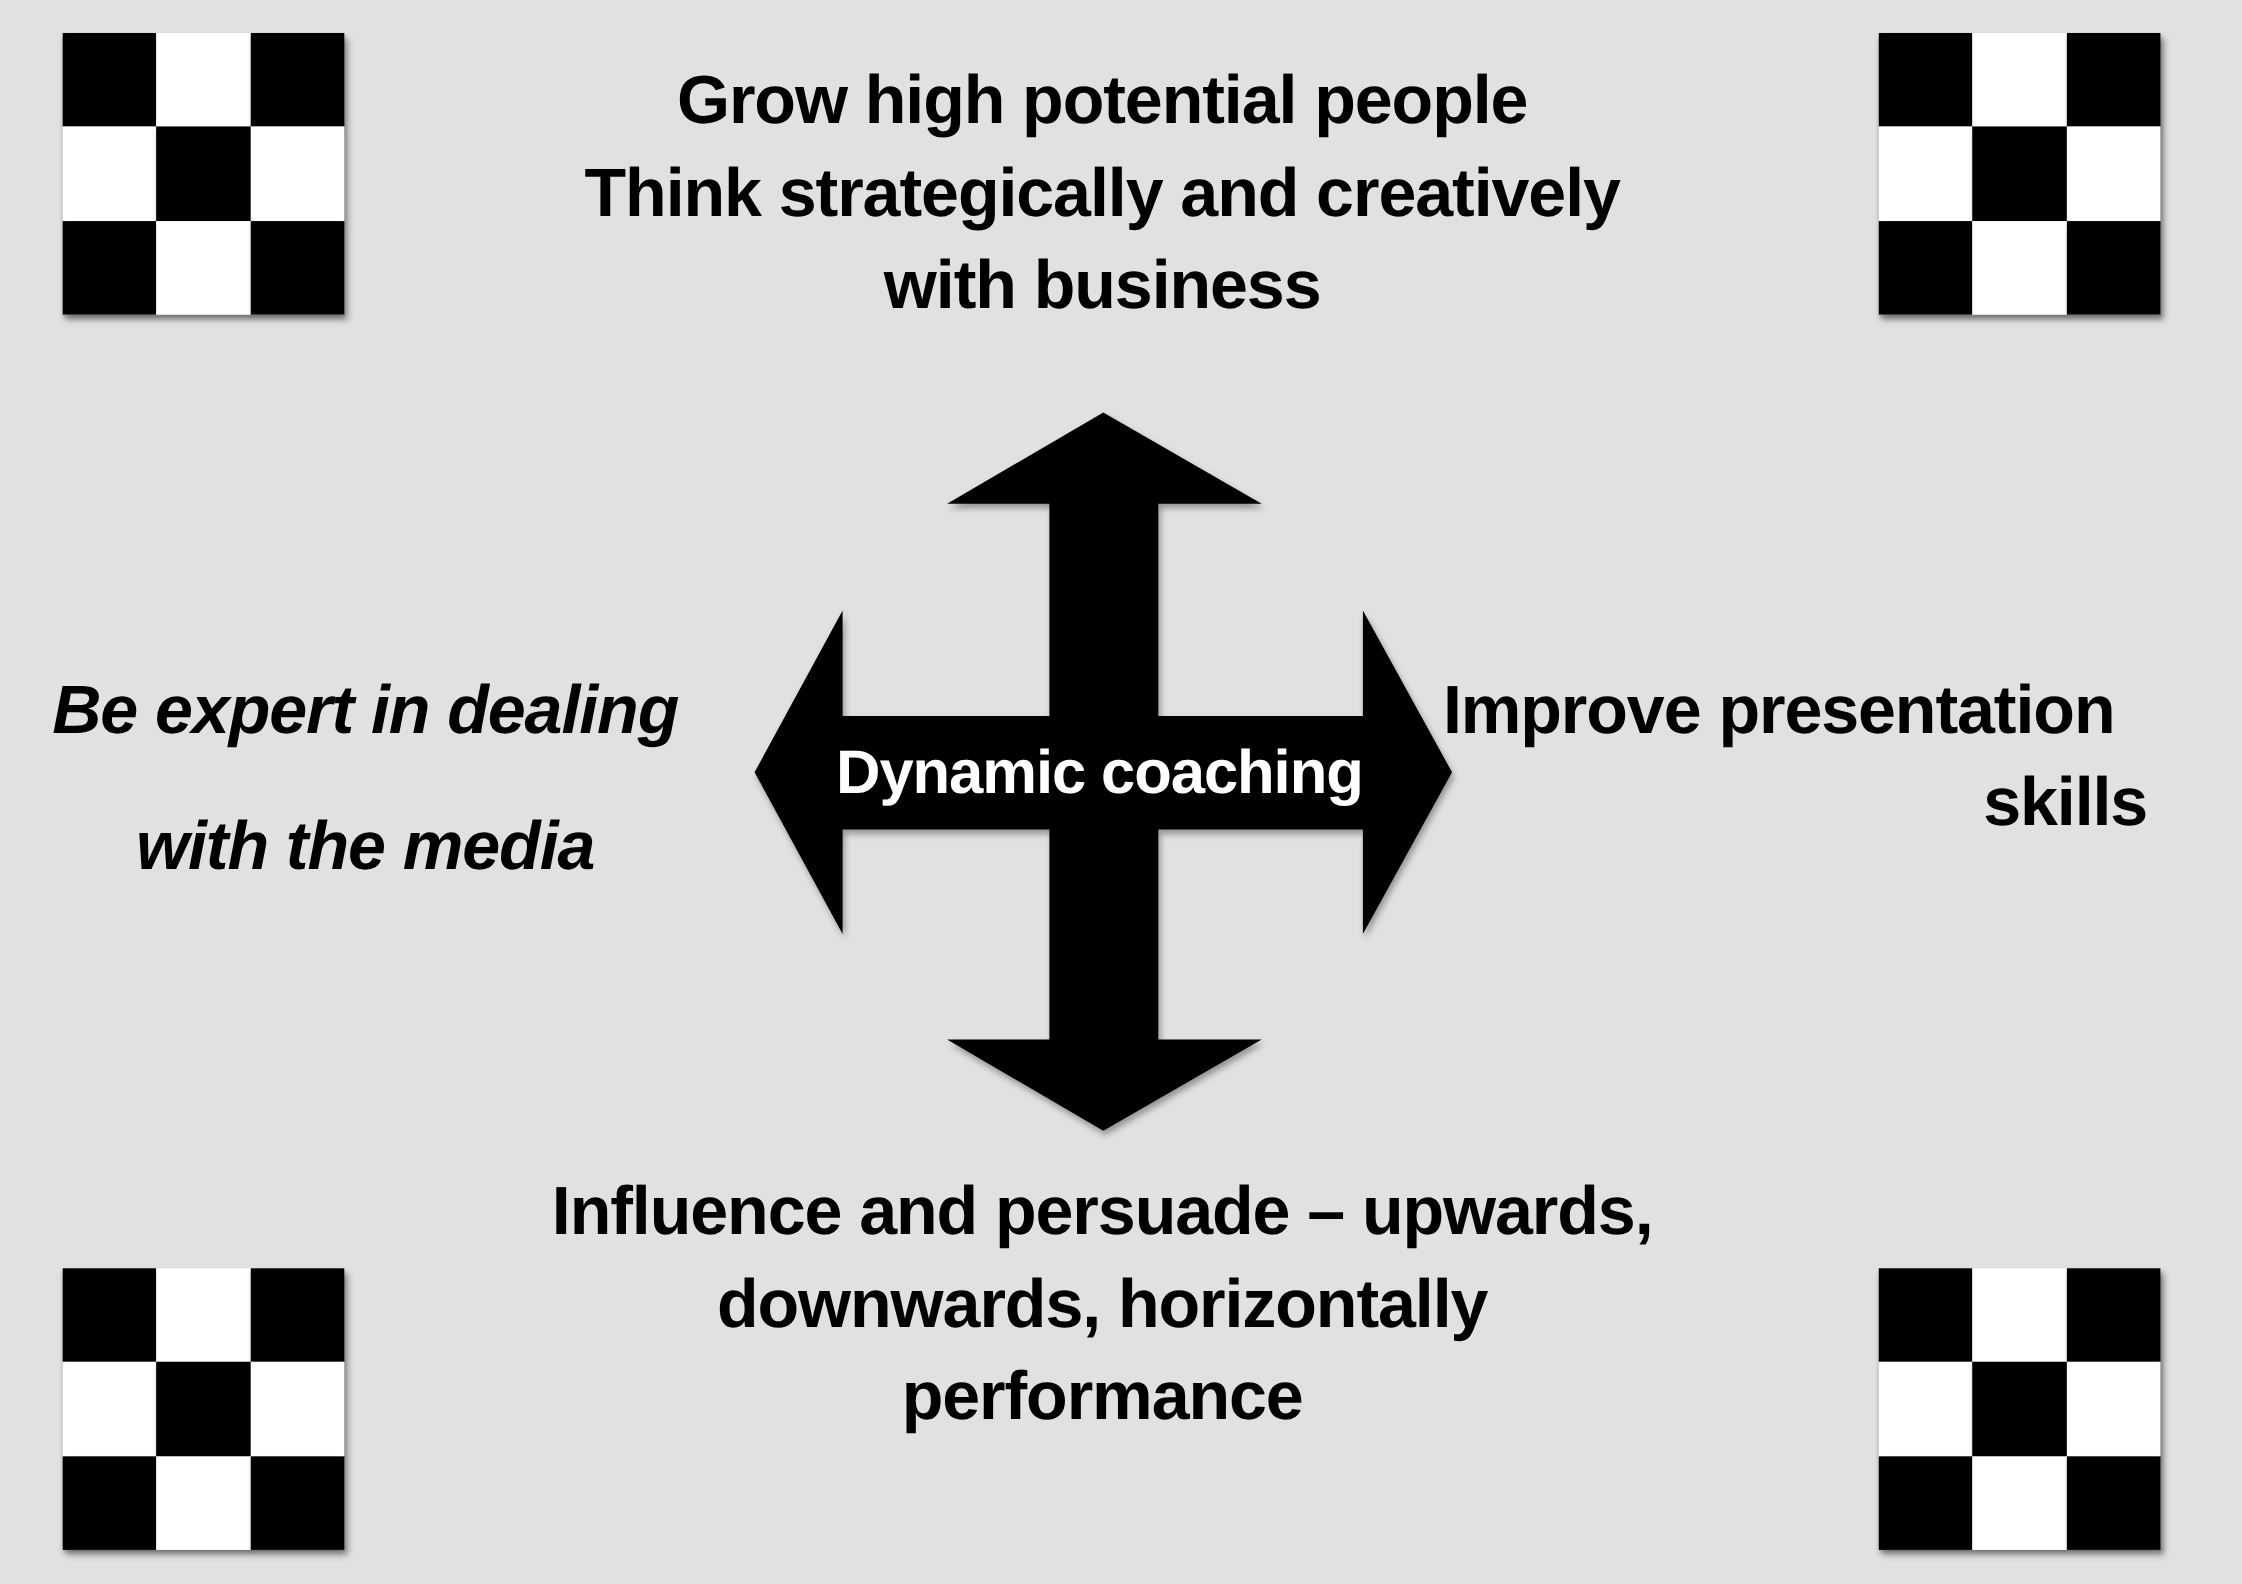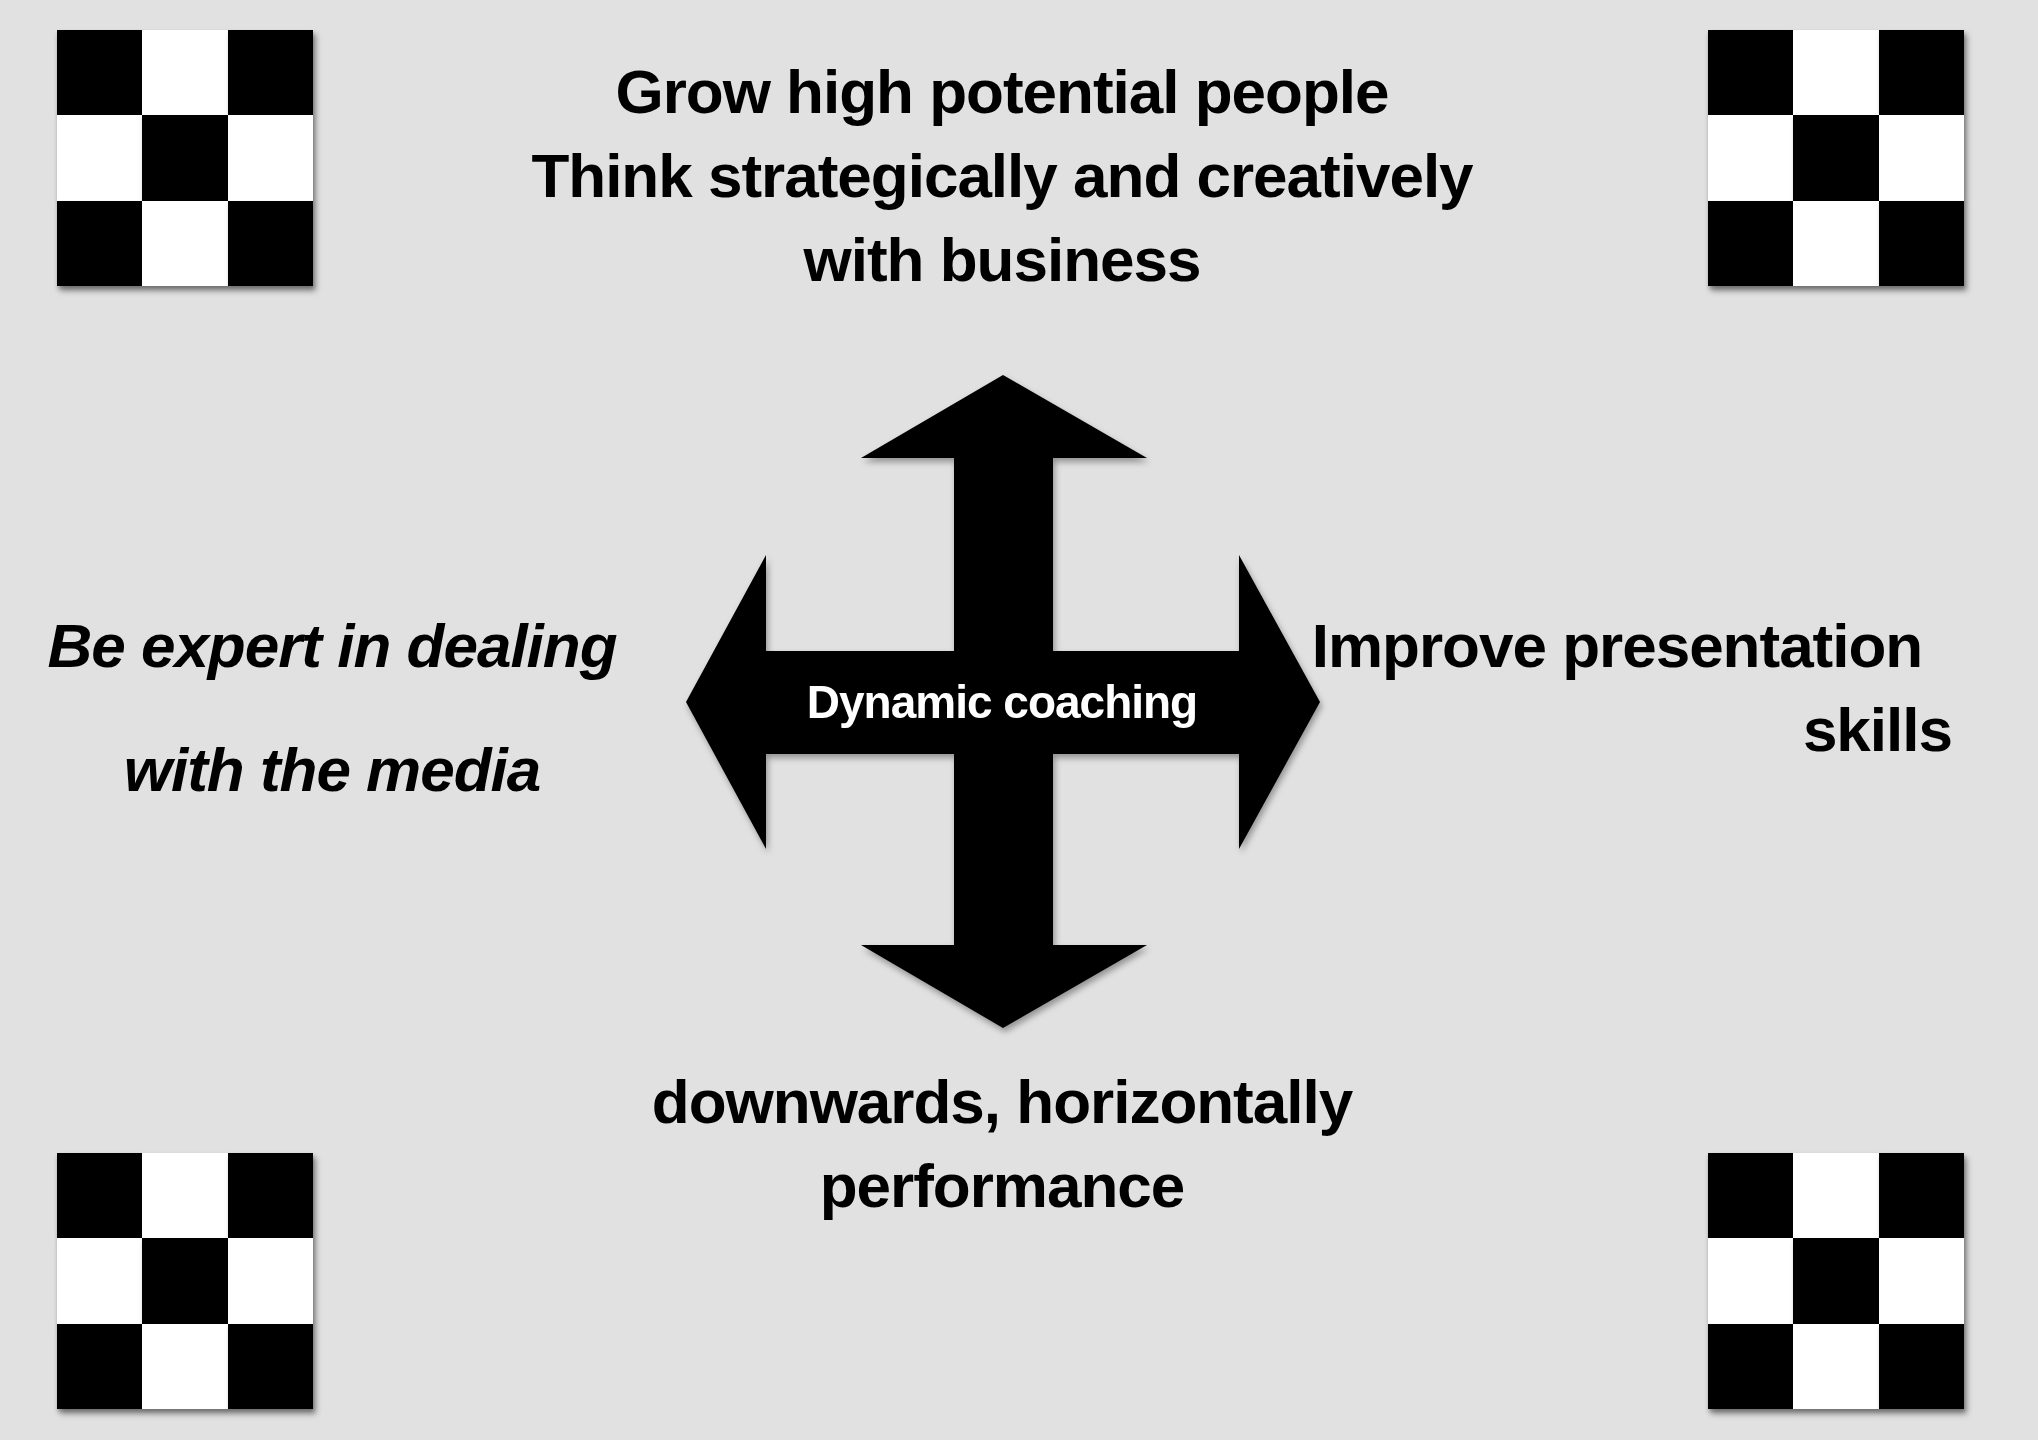--- a/index.html
+++ b/index.html
@@ -18,22 +18,22 @@
   .checker .b { background:#000; }
   .checker .w { background:#fff; }
   .txt {
     position:absolute; text-align:center; font-weight:bold;
     font-size:62px; line-height:84px; letter-spacing:-1px;
     transform-origin:center top;
   }
   .txt span { display:block; white-space:nowrap; }
   #arrow { position:absolute; left:0; top:0; }
   .center-label {
-    position:absolute; left:760px; top:664px; width:484px; text-align:center;
-    color:#fff; font-weight:bold; font-size:46px; line-height:76px; white-space:nowrap;
+    position:absolute; left:760px; top:664px; width:484px; 
+    color:#fff; font-weight:bold; font-size:56px; line-height:76px; white-space:nowrap;
     letter-spacing:-1px;
   }
 </style>
 </head>
 <body>
 
 <div class="checker" style="left:57px; top:30px;">
   <div class="c b"></div>
     <div class="c w"></div>
     <div class="c b"></div>
@@ -99,15 +99,16 @@
   <span style="display: block;">Be expert in dealing</span>
   <span style="display: block; margin-top: 40px;">with the media</span>
 </div>
 
 <div class="txt" style="left:1282px; top:604px; width:670px;">
   <span style="display: block;">Improve presentation</span>
   <span style="display: block; text-align: right;">skills</span>
 </div>
 
 <div class="txt" style="left:440px; top:1060px; width:1124px;">
+  <span style="display: block;">Influence and persuade – upwards,</span>
   <span style="display: block;">downwards, horizontally</span>
   <span style="display: block;">performance</span>
 </div>
 
 </body></html>

